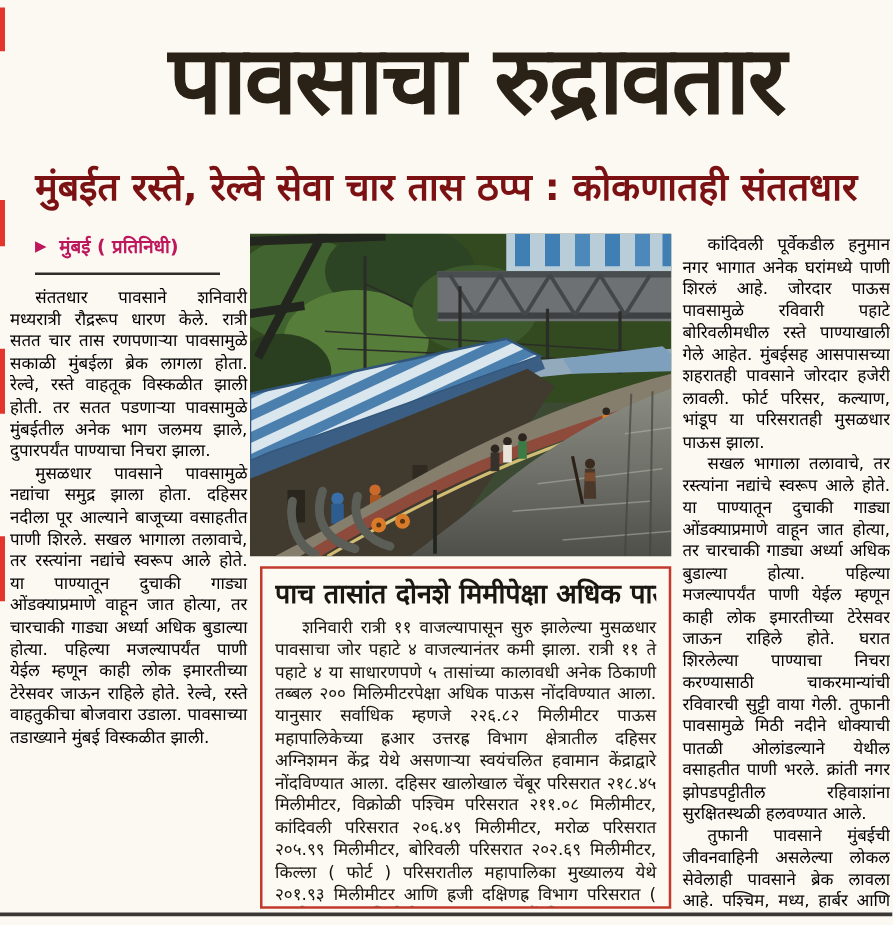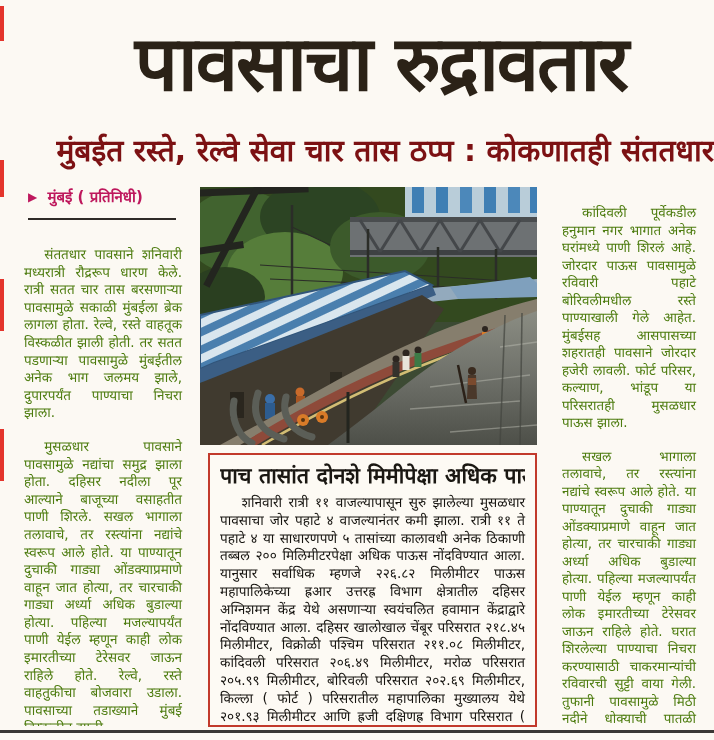--- a/index.html
+++ b/index.html
@@ -15,35 +15,35 @@
   .edge-mark{position:absolute;left:0;width:4px;background:#e4352c;}
 
   
   .headline{
     position:absolute;top:8px;left:0;width:714px;height:118px;
     text-align:center;font-size:76px;font-weight:800;line-height:112px;
     color:#2b2217;letter-spacing:-2px;white-space:nowrap;overflow:hidden;margin-left:24px;
   }
   .subheadline{
     position:absolute;top:128px;left:0;width:714px;height:48px;
-    text-align:right;font-size:30px;font-weight:700;line-height:46px;
+    text-align:center;font-size:30px;font-weight:700;line-height:46px;
     color:#7c1113;white-space:nowrap;overflow:hidden;
   }
 
   
   .byline{
     position:absolute;top:186px;left:28px;width:180px;
     font-size:15px;font-weight:700;color:#be185d;white-space:nowrap;
   }
   .byline .tri{font-size:12px;margin-right:5px;position:relative;top:-1px;}
   .byline-rule{position:absolute;top:218px;left:28px;width:148px;height:2px;background:#2f2b28;}
 
   
   .col{position:absolute;text-align:justify;overflow:hidden;}
-  .col p{margin:16px;text-indent:1.5em;font-size:13.5px;line-height:17.6px;color:#4d7c0f;}
+  .col p{margin:0;text-indent:1.5em;font-size:13.5px;line-height:17.6px;color:#000000;}
   .col-1{top:230px;left:8px;width:190px;height:496px;}
   .col-3{top:188px;left:546px;width:166px;height:538px;}
   .col-3 p{font-size:13.4px;line-height:17.5px;}
   .subhead-inline{
     margin:0;text-indent:1.8em;font-size:13.8px;line-height:17.5px;
     font-weight:700;color:#15130f;
   }
 
   
   .photo{
@@ -82,21 +82,21 @@
   <div class="headline">पावसाचा रुद्रावतार</div>
   <div class="subheadline">मुंबईत रस्ते, रेल्वे सेवा चार तास ठप्प : कोकणातही संततधार</div>
 
   <div class="byline">
     <span class="tri">▶</span>
     <span>मुंबई ( प्रतिनिधी)</span>
   </div>
   <div class="byline-rule"></div>
 
   <div class="col col-1">
-    <p>संततधार पावसाने शनिवारी मध्यरात्री रौद्ररूप धारण केले. रात्री सतत चार तास बरसणाऱ्या पावसामुळे सकाळी मुंबईला ब्रेक लागला होता. रेल्वे, रस्ते वाहतूक विस्कळीत झाली होती. तर सतत पडणाऱ्या पावसामुळे मुंबईतील अनेक भाग जलमय झाले, दुपारपर्यंत पाण्याचा निचरा झाला.</p>
+    <p>संततधार पावसाने शनिवारी मध्यरात्री रौद्ररूप धारण केले. रात्री सतत चार तास रणपणाऱ्या पावसामुळे सकाळी मुंबईला ब्रेक लागला होता. रेल्वे, रस्ते वाहतूक विस्कळीत झाली होती. तर सतत पडणाऱ्या पावसामुळे मुंबईतील अनेक भाग जलमय झाले, दुपारपर्यंत पाण्याचा निचरा झाला.</p>
     <p>मुसळधार पावसाने पावसामुळे नद्यांचा समुद्र झाला होता. दहिसर नदीला पूर आल्याने बाजूच्या वसाहतीत पाणी शिरले. सखल भागाला तलावाचे, तर रस्त्यांना नद्यांचे स्वरूप आले होते. या पाण्यातून दुचाकी गाड्या ओंडक्याप्रमाणे वाहून जात होत्या, तर चारचाकी गाड्या अर्ध्या अधिक बुडाल्या होत्या. पहिल्या मजल्यापर्यंत पाणी येईल म्हणून काही लोक इमारतीच्या टेरेसवर जाऊन राहिले होते. रेल्वे, रस्ते वाहतुकीचा बोजवारा उडाला. पावसाच्या तडाख्याने मुंबई विस्कळीत झाली.</p>
   </div>
 
   <div class="photo">
     <svg width="337" height="258" viewBox="0 0 337 258" xmlns="http://www.w3.org/2000/svg">
       <defs>
         <linearGradient id="waterG" x1="0" y1="0" x2="0" y2="1">
           <stop offset="0" stop-color="#8b8d83"></stop>
           <stop offset="0.5" stop-color="#6e7069"></stop>
           <stop offset="1" stop-color="#4d4f48"></stop>

